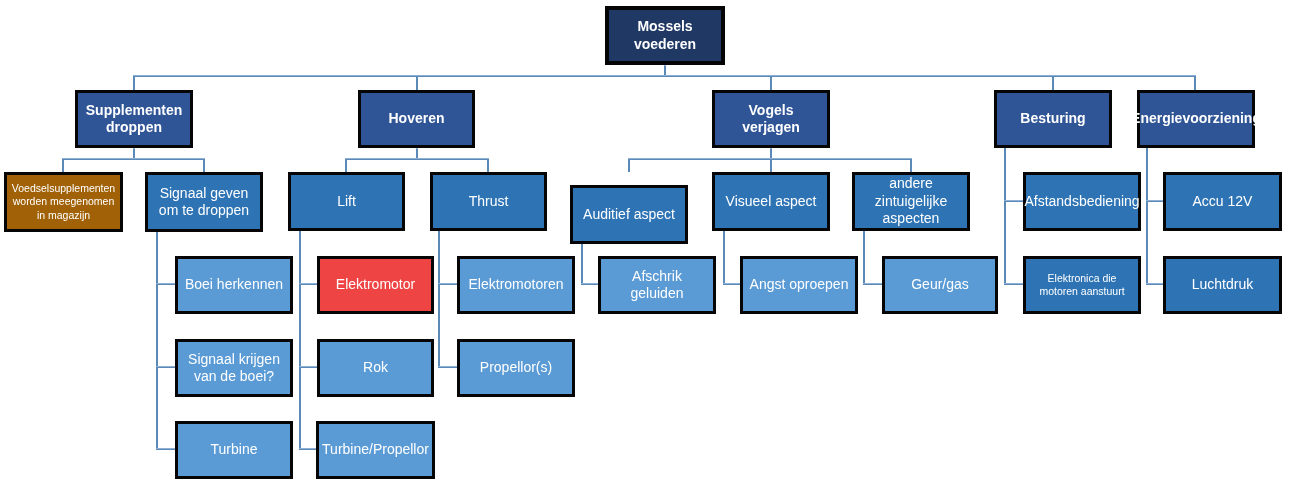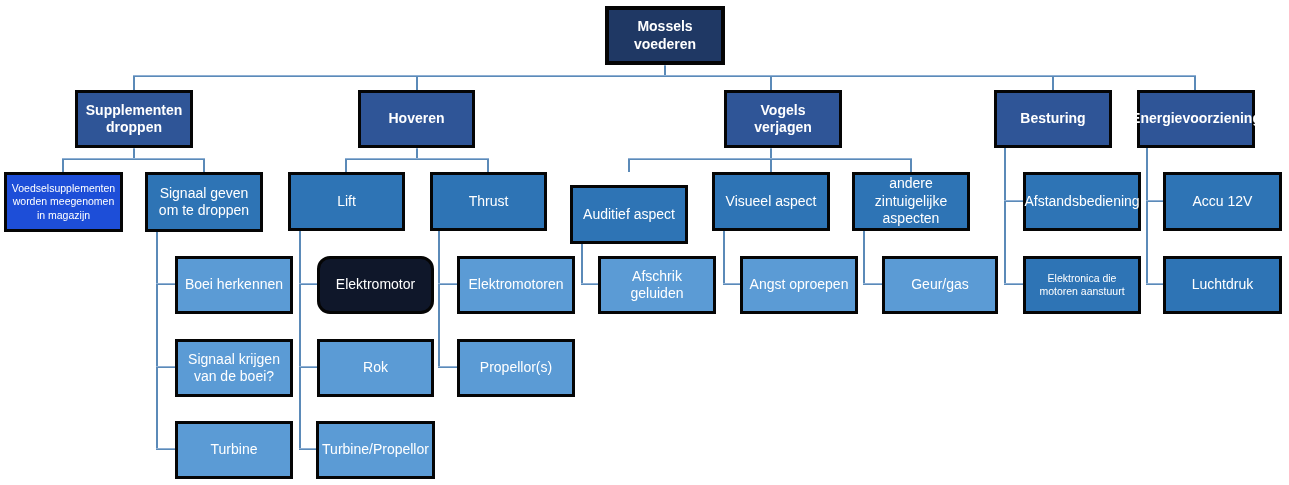--- a/index.html
+++ b/index.html
@@ -82,34 +82,34 @@
     <div class="connector" style="left: 863px; top: 283px; width: 19px; height: 2px; background: rgb(91, 138, 184);"></div>
     <div class="connector" style="left: 1004px; top: 147px; width: 2px; height: 138px; background: rgb(91, 138, 184);"></div>
     <div class="connector" style="left: 1004px; top: 200px; width: 19px; height: 2px; background: rgb(91, 138, 184);"></div>
     <div class="connector" style="left: 1004px; top: 283px; width: 19px; height: 2px; background: rgb(91, 138, 184);"></div>
     <div class="connector" style="left: 1146px; top: 147px; width: 2px; height: 138px; background: rgb(91, 138, 184);"></div>
     <div class="connector" style="left: 1146px; top: 200px; width: 17px; height: 2px; background: rgb(91, 138, 184);"></div>
     <div class="connector" style="left: 1146px; top: 283px; width: 17px; height: 2px; background: rgb(91, 138, 184);"></div>
     <div class="node l1" style="left: 605px; top: 6px; width: 120px; height: 59px; background: rgb(31, 56, 100); border-color: rgb(5, 5, 5); color: rgb(255, 255, 255);">Mossels voederen</div>
     <div class="node l2" style="left: 75px; top: 90px; width: 118px; height: 58px; background: rgb(47, 85, 151); border-color: rgb(5, 5, 5); color: rgb(255, 255, 255);">Supplementen droppen</div>
     <div class="node l2" style="left: 358px; top: 90px; width: 117px; height: 58px; background: rgb(47, 85, 151); border-color: rgb(5, 5, 5); color: rgb(255, 255, 255);">Hoveren</div>
-    <div class="node l2" style="left: 712px; top: 90px; width: 118px; height: 58px; background: rgb(47, 85, 151); border-color: rgb(5, 5, 5); color: rgb(255, 255, 255); margin-left: 12px;">Vogels verjagen</div>
+    <div class="node l2" style="left: 712px; top: 90px; width: 118px; height: 58px; background: rgb(47, 85, 151); border-color: rgb(5, 5, 5); color: rgb(255, 255, 255);">Vogels verjagen</div>
     <div class="node l2" style="left: 994px; top: 90px; width: 118px; height: 58px; background: rgb(47, 85, 151); border-color: rgb(5, 5, 5); color: rgb(255, 255, 255);">Besturing</div>
     <div class="node l2" style="left: 1137px; top: 90px; width: 118px; height: 58px; background: rgb(47, 85, 151); border-color: rgb(5, 5, 5); color: rgb(255, 255, 255);">Energievoorziening</div>
-    <div class="node l3 small" style="left: 4px; top: 172px; width: 119px; height: 60px; background: #1d4ed8; border-color: rgb(5, 5, 5); color: rgb(255, 255, 255);">Voedselsupplementen worden meegenomen in magazijn</div>
+    <div class="node l3 small" style="left: 4px; top: 172px; width: 119px; height: 60px; background: #a16207; border-color: rgb(5, 5, 5); color: rgb(255, 255, 255);">Voedselsupplementen worden meegenomen in magazijn</div>
     <div class="node l3" style="left: 145px; top: 172px; width: 118px; height: 60px; background: rgb(46, 116, 181); border-color: rgb(5, 5, 5); color: rgb(255, 255, 255);">Signaal geven om te droppen</div>
     <div class="node l3" style="left: 288px; top: 172px; width: 117px; height: 59px; background: rgb(46, 116, 181); border-color: rgb(5, 5, 5); color: rgb(255, 255, 255);">Lift</div>
     <div class="node l3" style="left: 430px; top: 172px; width: 117px; height: 59px; background: rgb(46, 116, 181); border-color: rgb(5, 5, 5); color: rgb(255, 255, 255);">Thrust</div>
     <div class="node l3" style="left: 570px; top: 172px; width: 118px; height: 59px; background: rgb(46, 116, 181); border-color: rgb(5, 5, 5); color: rgb(255, 255, 255); margin-top: 13px;">Auditief aspect</div>
     <div class="node l3" style="left: 712px; top: 172px; width: 118px; height: 59px; background: rgb(46, 116, 181); border-color: rgb(5, 5, 5); color: rgb(255, 255, 255);">Visueel aspect</div>
     <div class="node l3" style="left: 852px; top: 172px; width: 118px; height: 59px; background: rgb(46, 116, 181); border-color: rgb(5, 5, 5); color: rgb(255, 255, 255);">andere zintuigelijke aspecten</div>
     <div class="node l3" style="left: 1023px; top: 172px; width: 118px; height: 59px; background: rgb(46, 116, 181); border-color: rgb(5, 5, 5); color: rgb(255, 255, 255);">Afstandsbediening</div>
     <div class="node l3" style="left: 1163px; top: 172px; width: 119px; height: 59px; background: rgb(46, 116, 181); border-color: rgb(5, 5, 5); color: rgb(255, 255, 255);">Accu 12V</div>
     <div class="node l4" style="left: 175px; top: 256px; width: 118px; height: 58px; background: rgb(91, 155, 213); border-color: rgb(5, 5, 5); color: rgb(255, 255, 255);">Boei herkennen</div>
-    <div class="node l4" style="left: 317px; top: 256px; width: 117px; height: 58px; background: #0f172a; border-color: rgb(5, 5, 5); color: rgb(255, 255, 255); border-radius: 13px;">Elektromotor</div>
+    <div class="node l4" style="left: 317px; top: 256px; width: 117px; height: 58px; background: #ef4444; border-color: rgb(5, 5, 5); color: rgb(255, 255, 255);">Elektromotor</div>
     <div class="node l4" style="left: 457px; top: 256px; width: 118px; height: 58px; background: rgb(91, 155, 213); border-color: rgb(5, 5, 5); color: rgb(255, 255, 255);">Elektromotoren</div>
     <div class="node l4" style="left: 598px; top: 256px; width: 118px; height: 58px; background: rgb(91, 155, 213); border-color: rgb(5, 5, 5); color: rgb(255, 255, 255);">Afschrik geluiden</div>
     <div class="node l4" style="left: 740px; top: 256px; width: 118px; height: 58px; background: rgb(91, 155, 213); border-color: rgb(5, 5, 5); color: rgb(255, 255, 255);">Angst oproepen</div>
     <div class="node l4" style="left: 882px; top: 256px; width: 116px; height: 58px; background: rgb(91, 155, 213); border-color: rgb(5, 5, 5); color: rgb(255, 255, 255);">Geur/gas</div>
     <div class="node l3 small" style="left: 1023px; top: 256px; width: 118px; height: 58px; background: rgb(46, 116, 181); border-color: rgb(5, 5, 5); color: rgb(255, 255, 255);">Elektronica die motoren aanstuurt</div>
     <div class="node l3" style="left: 1163px; top: 256px; width: 119px; height: 58px; background: rgb(46, 116, 181); border-color: rgb(5, 5, 5); color: rgb(255, 255, 255);">Luchtdruk</div>
     <div class="node l4" style="left: 175px; top: 339px; width: 118px; height: 58px; background: rgb(91, 155, 213); border-color: rgb(5, 5, 5); color: rgb(255, 255, 255);">Signaal krijgen van de boei?</div>
     <div class="node l4" style="left: 317px; top: 339px; width: 117px; height: 58px; background: rgb(91, 155, 213); border-color: rgb(5, 5, 5); color: rgb(255, 255, 255);">Rok</div>
     <div class="node l4" style="left: 457px; top: 339px; width: 118px; height: 58px; background: rgb(91, 155, 213); border-color: rgb(5, 5, 5); color: rgb(255, 255, 255);">Propellor(s)</div>
     <div class="node l4" style="left: 175px; top: 421px; width: 118px; height: 58px; background: rgb(91, 155, 213); border-color: rgb(5, 5, 5); color: rgb(255, 255, 255);">Turbine</div>

